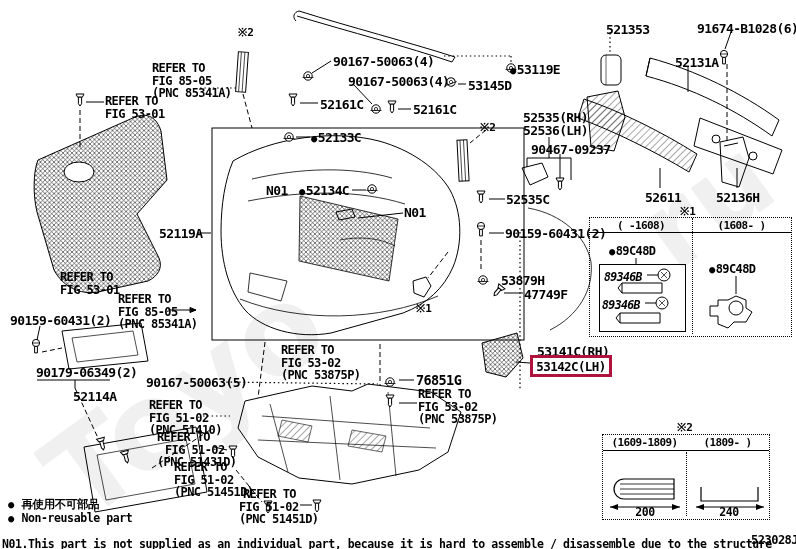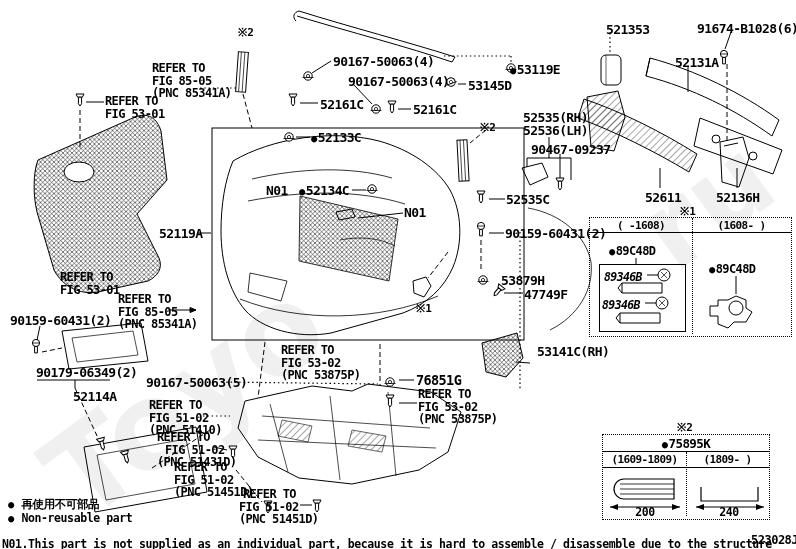--- a/index.html
+++ b/index.html
@@ -257,20 +257,23 @@
   <div class="lbl" style="left:506px;top:193px;">52535C</div>
   <div class="lbl" style="left:505px;top:227px;">90159-60431(2)</div>
   <div class="lbl" style="left:501px;top:274px;">53879H</div>
   <div class="lbl" style="left:524px;top:288px;">47749F</div>
   <div class="lbl" style="left:645px;top:191px;">52611</div>
   <div class="lbl" style="left:716px;top:191px;">52136H</div>
   <div class="lbl" style="left:299px;top:184px;"><span class="dot">●</span><span>52134C</span></div>
   <div class="lbl" style="left:266px;top:184px;">N01</div>
   <div class="lbl" style="left:404px;top:206px;">N01</div>
   <div class="lbl" style="left:537px;top:345px;text-align:right;">53141C(RH)</div>
+  <div class="redbox">
+      <span>53142C(LH)</span>
+    </div>
   <div class="lbl" style="left:10px;top:314px;">90159-60431(2)</div>
   <div class="lbl" style="left:36px;top:366px;">90179-06349(2)</div>
   <div class="lbl" style="left:73px;top:390px;text-align:center;">52114A</div>
   <div class="lbl" style="left:146px;top:376px;">90167-50063(5)</div>
   <div class="lbl big" style="left:416px;top:374px;">76851G</div>
 
   <div class="mark" style="left:238px;top:27px;">※2</div>
   <div class="mark" style="left:480px;top:122px;">※2</div>
   <div class="mark" style="left:416px;top:303px;">※1</div>
   <div class="mark" style="left:680px;top:206px;">※1</div>
@@ -342,23 +345,20 @@
     <div class="abs" style="left:119px;top:44px;"><span class="dot">●</span><span>89C48D</span></div>
     <svg style="position:absolute;left:112px;top:70px;" width="70" height="45">
       <g fill="none" stroke="#000" stroke-width="1">
         <path d="M8,18 h8 v-6 h10 l8,-4 l10,4 v8 l6,4 l-6,10 h-12 l-6,6 l-10,-4 v-8 h-8 z"></path>
         <circle cx="34" cy="20" r="7"></circle>
       </g>
     </svg>
   </div>
 
   <div class="tbl t2">
-    <div class="trow" style="border-bottom:1px solid #000;height:16px;align-items:center;justify-content:center;font-size:12.5px;">
-      <span><span class="dot">●</span><span>75895K</span></span>
-    </div>
     <div class="trow" style="border-bottom:1px solid #000;height:15px;align-items:center;justify-content:flex-end;">
       <div class="tcell" style="width:83px;">(1609-1809)</div>
       <div class="tcell" style="flex:1;">(1809-    )</div>
     </div>
     <div class="divider-v" style="left:83px;top:17px;height:64px;"></div>
     <svg style="position:absolute;left:7px;top:42px;" width="70" height="26">
       <g fill="none" stroke="#000" stroke-width="1.2">
         <path d="M14,2 H64 V22 H14 A10,10 0 0 1 14,2 Z"></path>
         <path d="M10,7 H64 M10,12 H64 M10,17 H64" stroke-width="0.8"></path>
       </g>

